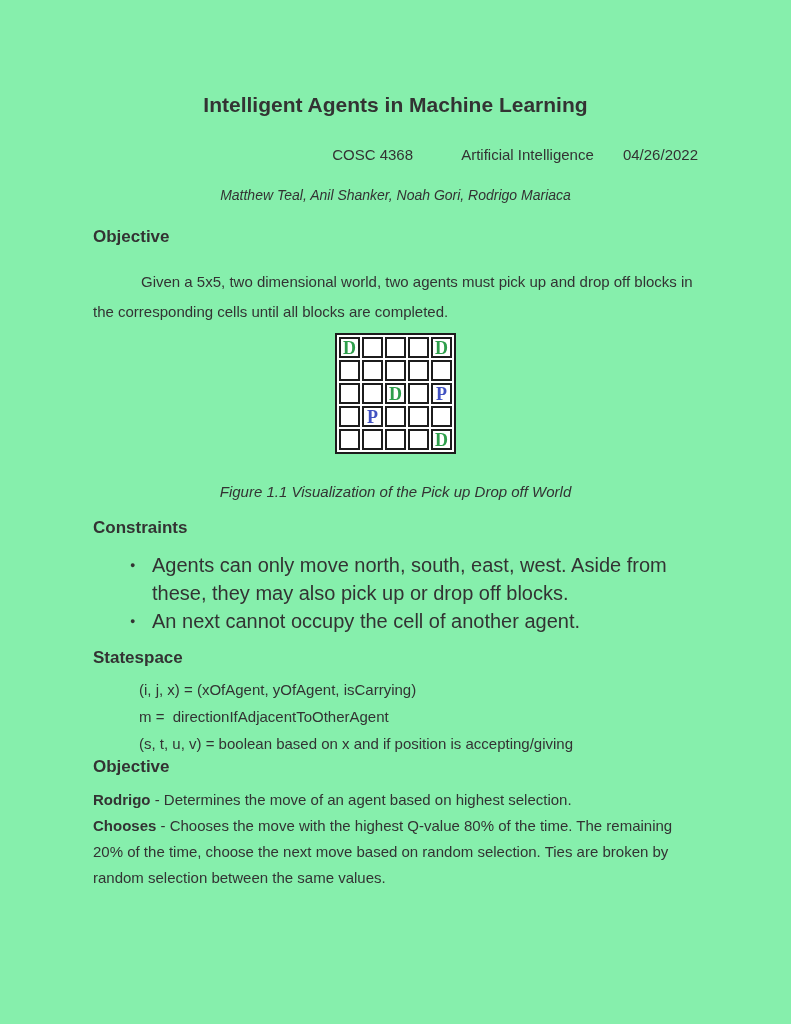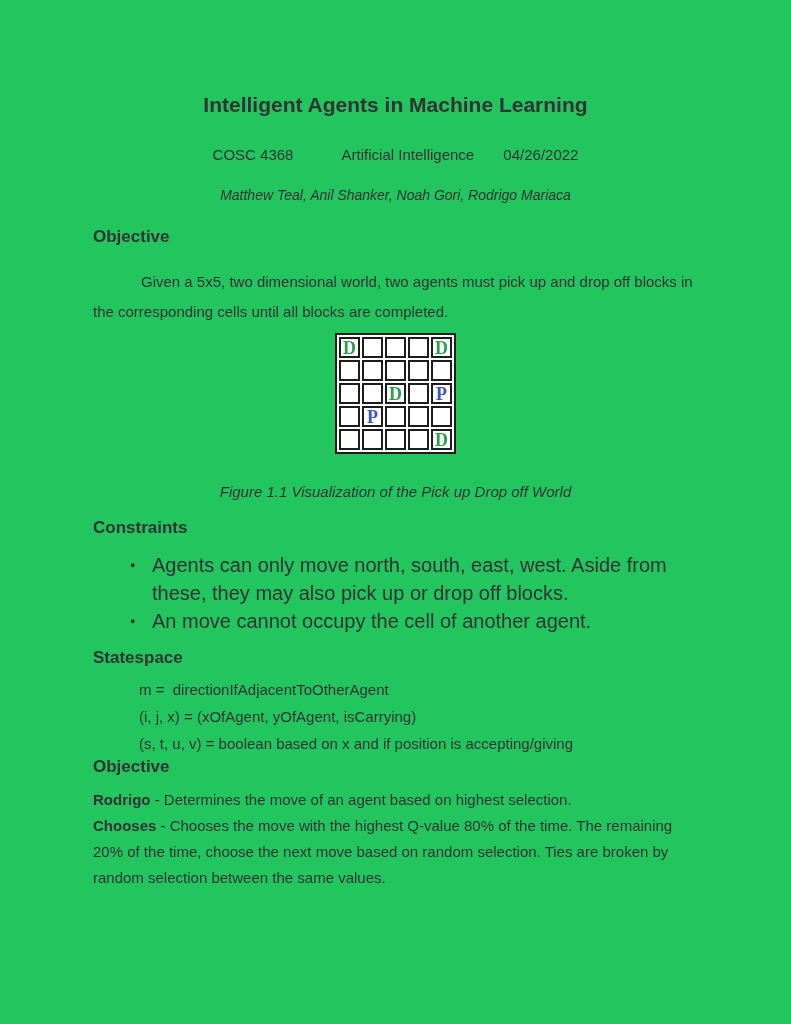--- a/index.html
+++ b/index.html
@@ -1,38 +1,38 @@
 <!DOCTYPE html>
 <html><head>
 <meta charset="utf-8">
 <style>
   html, body { margin: 0; padding: 0; background: #ffffff; }
   .page {
     position: relative;
     width: 791px;
     height: 1024px;
     margin: 0 auto;
-    background: #22c55e;
+    background: #86efac;
     box-sizing: border-box;
     padding: 93px 93px 0 93px;
     font-family: "Liberation Sans", sans-serif;
     color: #333333;
     overflow: hidden;
   }
   .doc-title {
     font-size: 21px;
     line-height: 24px;
     font-weight: bold;
     text-align: center;
     margin: 0 0 28px 0;
   }
   .meta {
     font-size: 15px;
     line-height: 20px;
-    text-align: center;
+    text-align: right;
     margin: 0 0 20px 0;
   }
   .meta .gap1 { margin-left: 44px; }
   .meta .gap2 { margin-left: 25px; }
   .authors {
     font-size: 14px;
     line-height: 20px;
     font-style: italic;
     text-align: center;
     margin: 0 0 22px 0;
@@ -174,25 +174,25 @@
           <span style="color: rgb(46, 158, 75);">D</span>
         </div>
       </div>
   </div>
 
   <div class="caption">Figure 1.1 Visualization of the Pick up Drop off World</div>
 
   <h2 class="heading tight">Constraints</h2>
   <ul class="bullets">
     <li>Agents can only move north, south, east, west. Aside from these, they may also pick up or drop off blocks.</li>
-    <li>An move cannot occupy the cell of another agent.</li>
+    <li>An next cannot occupy the cell of another agent.</li>
   </ul>
 
   <h2 class="heading tighter">Statespace</h2>
+  <div class="state-line">(i, j, x) = (xOfAgent, yOfAgent, isCarrying)</div>
   <div class="state-line">m =  directionIfAdjacentToOtherAgent</div>
-  <div class="state-line">(i, j, x) = (xOfAgent, yOfAgent, isCarrying)</div>
   <div class="state-line">(s, t, u, v) = boolean based on x and if position is accepting/giving</div>
 
   <h2 class="heading tight">Objective</h2>
   <p class="policy"><b>Rodrigo</b><span> - Determines the move of an agent based on highest selection.</span></p>
   <p class="policy"><b>Chooses</b><span> - Chooses the move with the highest Q-value 80% of the time. The remaining 20% of the time, choose the next move based on random selection. Ties are broken by random selection between the same values.</span></p>
 
 </div>
 
 </body></html>

